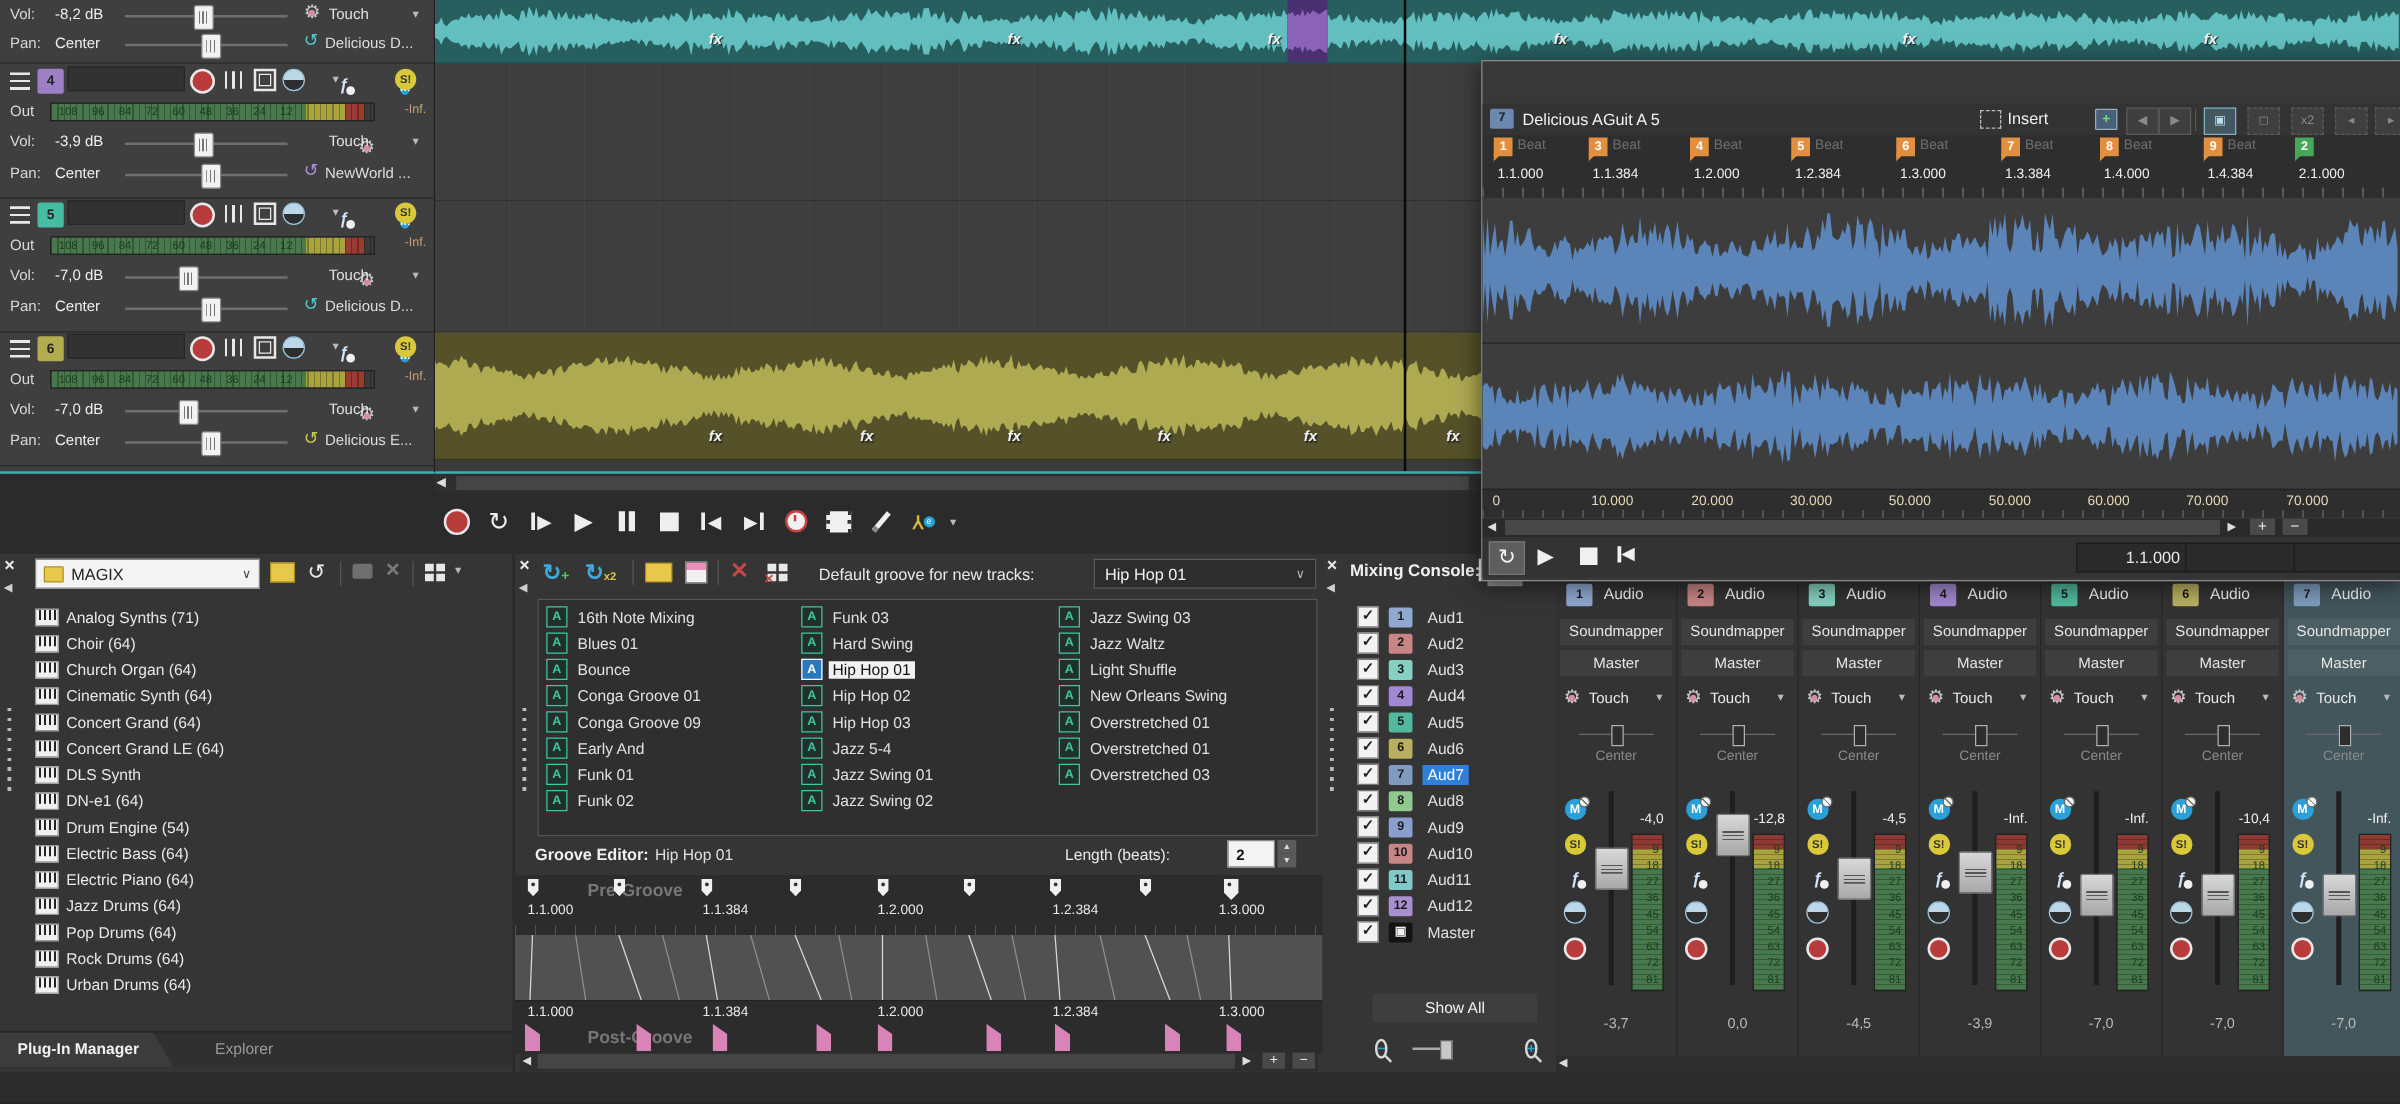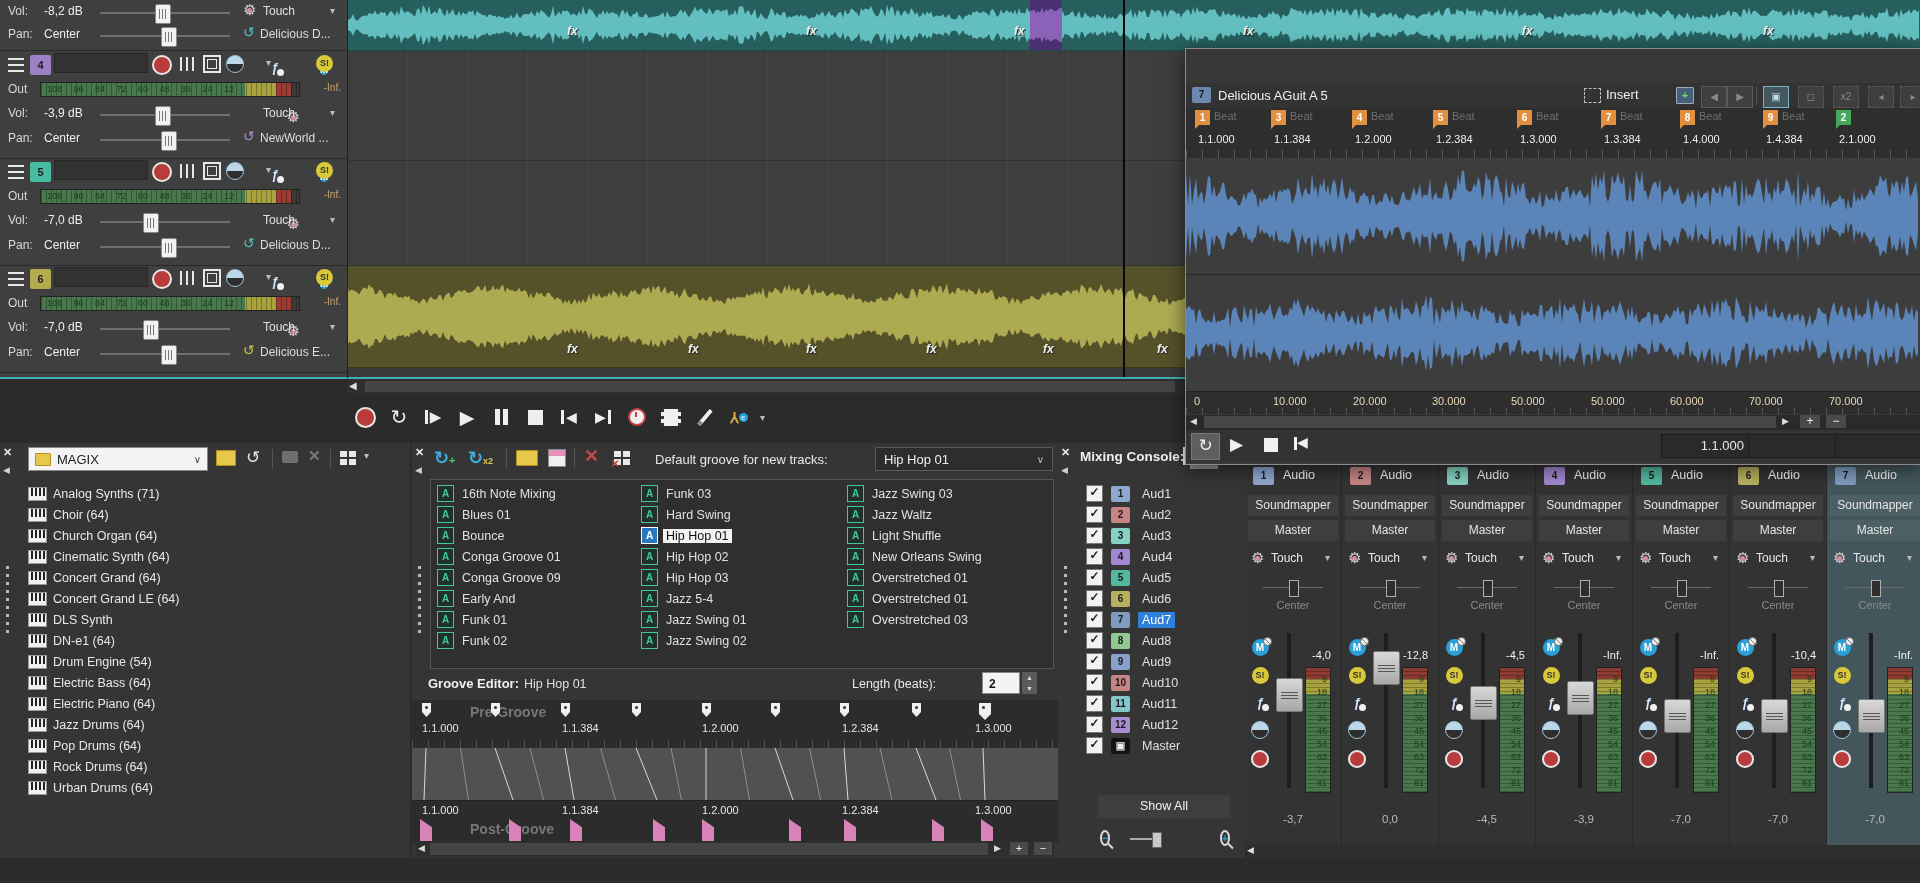--- a/index.html
+++ b/index.html
@@ -425,20 +425,24 @@
         <div class="pl-item">
           <span class="kbd-icon"></span>
           <span>Rock Drums (64)</span>
         </div>
         <div class="pl-item">
           <span class="kbd-icon"></span>
           <span>Urban Drums (64)</span>
         </div>
       </div>
 
+    <div class="abs" style="left:0;top:382px;width:100%;height:28px;background:#303030;border-top:1px solid #242424;">
+      <div class="abs" style="left:0;top:0;height:28px;padding:0 28px 0 14px;background:#3c3c3c;clip-path:polygon(0 0,88% 0,100% 100%,0 100%);line-height:27px;font-weight:bold;color:#f0f0f0;font-size:12.5px;">Plug-In Manager</div>
+      <div class="abs" style="left:152px;top:0;height:28px;padding:0 20px;line-height:27px;color:#9a9a9a;font-size:12.5px;">Explorer</div>
+    </div>
   </div>
 
   <div class="abs" style="left:412px;top:443px;width:646px;height:415px;background:#353535;">
     <div class="panel-chrome">
       <span class="x">✕</span>
       <span class="col">◀</span>
       <span class="grip"></span>
     </div>
 
     <span class="abs" style="left:22px;top:4px;color:#3fa8d8;font-size:18px;font-weight:bold;">↻<span style="color:#4ac86a;font-size:11px;">+</span></span>

